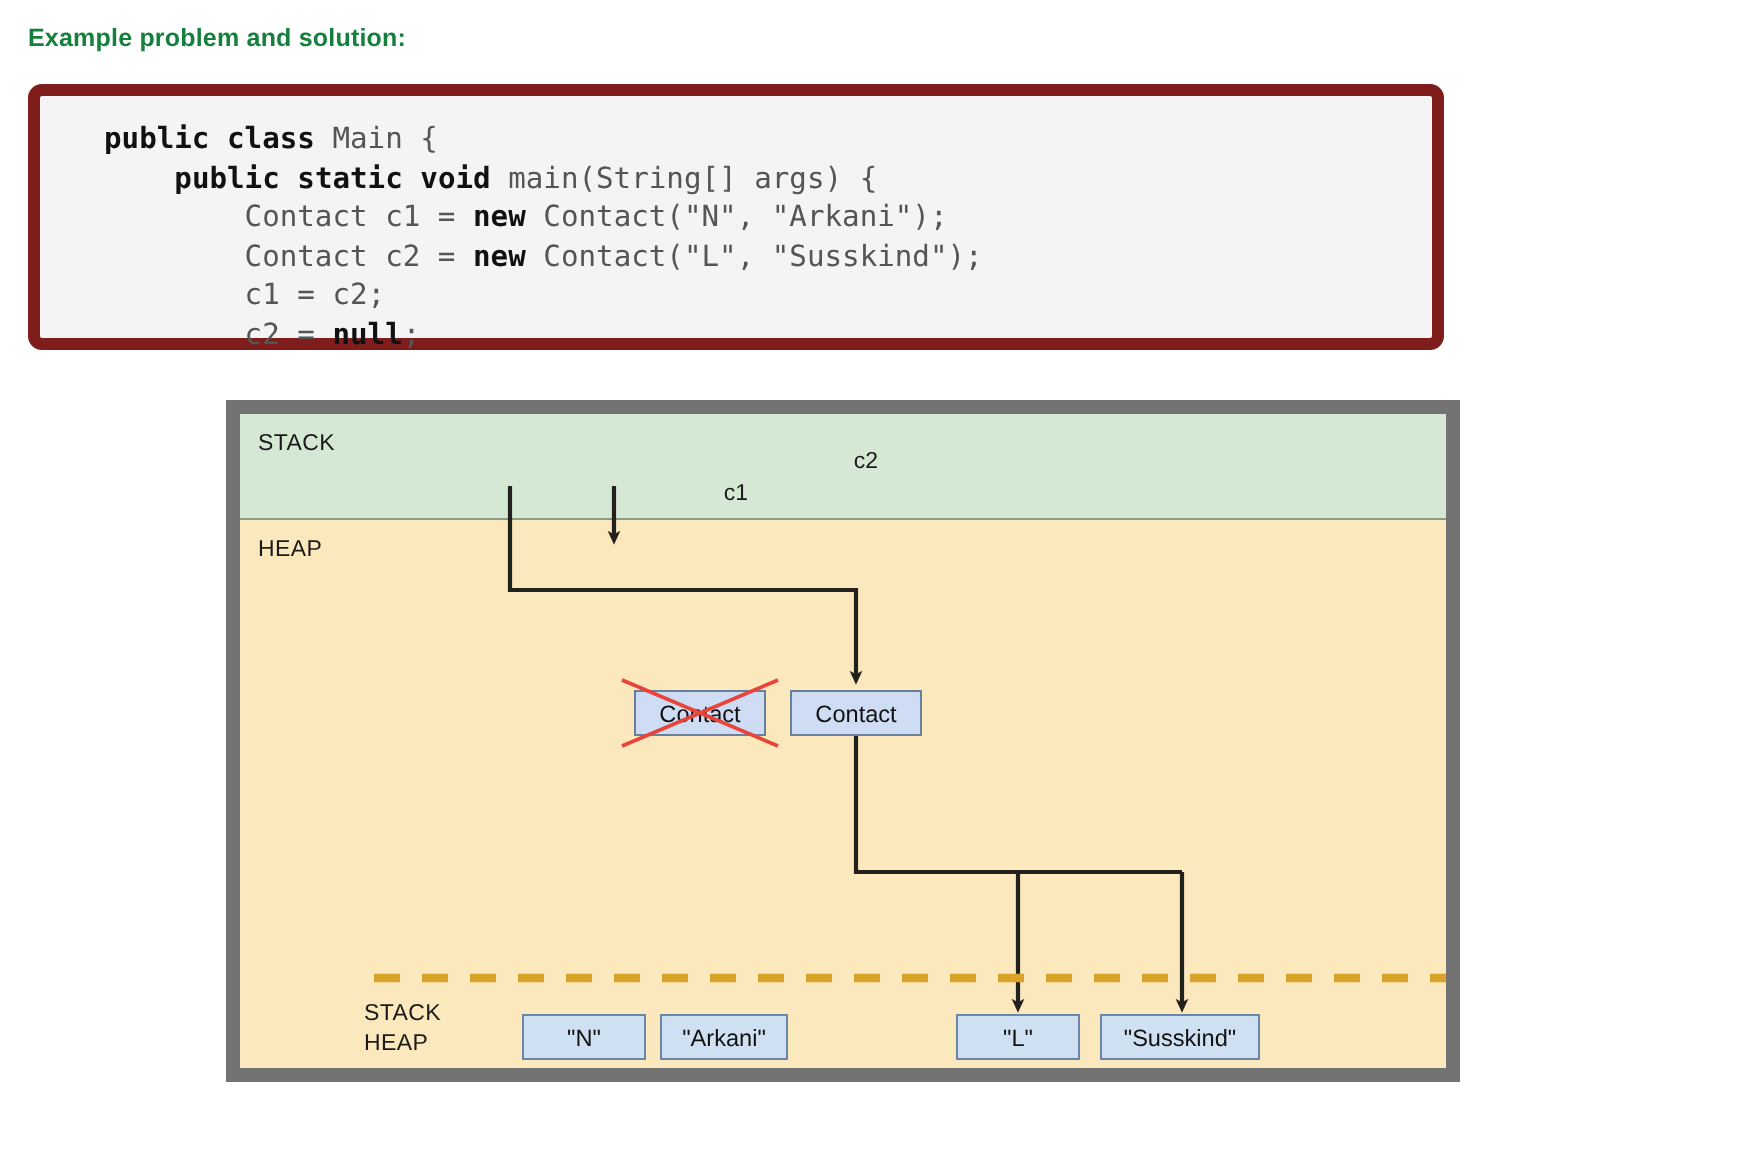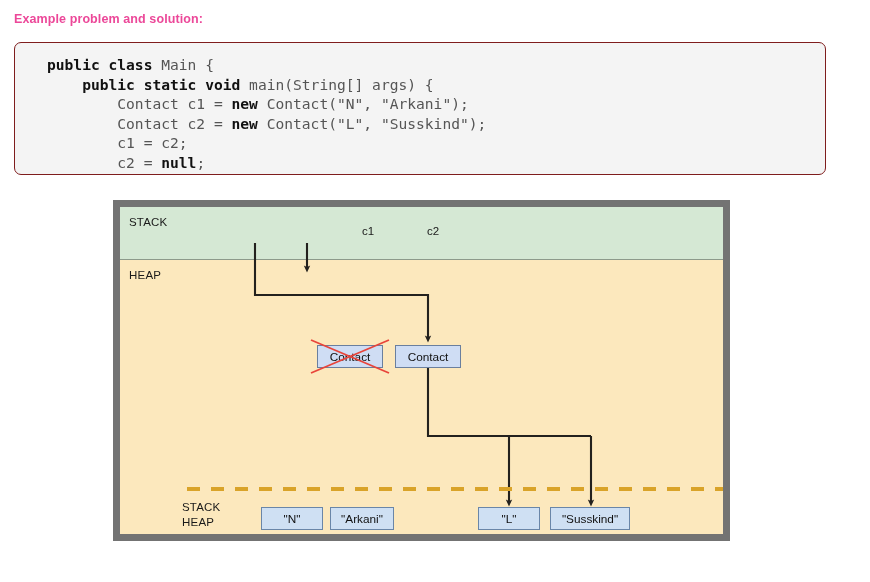--- a/index.html
+++ b/index.html
@@ -16,34 +16,34 @@
     overflow: hidden;
   }
 
   
   .page-heading {
     position: absolute;
     left: 14px;
     top: 12px;
     font-size: 12.5px;
     font-weight: bold;
-    color: #ec4899;
+    color: #15803d;
     letter-spacing: 0.1px;
   }
 
   
   .code-card {
     position: absolute;
     left: 14px;
     top: 42px;
-    width: 812px;
+    width: 708px;
     height: 133px;
     box-sizing: border-box;
     background: #f4f4f4;
-    border: 1px solid #7f1d1d;
+    border: 6px solid #7f1d1d;
     border-radius: 7px;
   }
   .code-body {
     position: absolute;
     left: 32px;
     top: 12px;
     font-family: "DejaVu Sans Mono", "Liberation Mono", monospace;
     font-size: 14.6px;
     line-height: 19.6px;
     color: #555555;
@@ -163,21 +163,21 @@
   <div class="region-label label-stack">STACK</div>
 
   <div class="region-label label-heap">HEAP</div>
 
   <div class="region-label label-pool">
     <div>STACK</div>
     <div>HEAP</div>
   </div>
 
   <div id="var-layer">
-      <div class="var-name" style="left: 233px; top: 18px;">c1</div>
+      <div class="var-name" style="left: 233px; top: 34px;">c1</div>
       <div class="var-name" style="left: 298px; top: 18px;">c2</div>
     </div>
 
   <svg class="wires" viewBox="0 0 617 341">
     <defs>
       <marker id="arrowhead" markerWidth="9" markerHeight="9" refX="4.2" refY="4" orient="auto" markerUnits="userSpaceOnUse">
         <path d="M0.6,0.8 L7.6,4 L0.6,7.2 L2.3,4 Z" fill="#23211e"></path>
       </marker>
     </defs>
 

